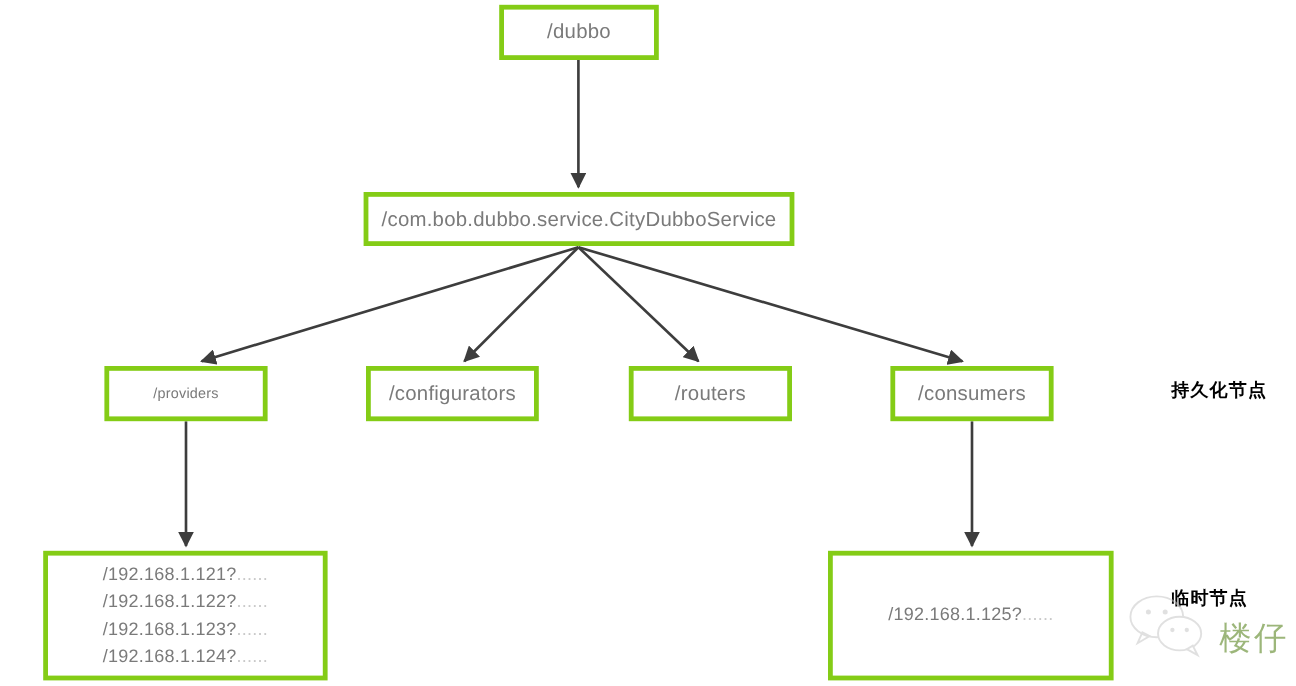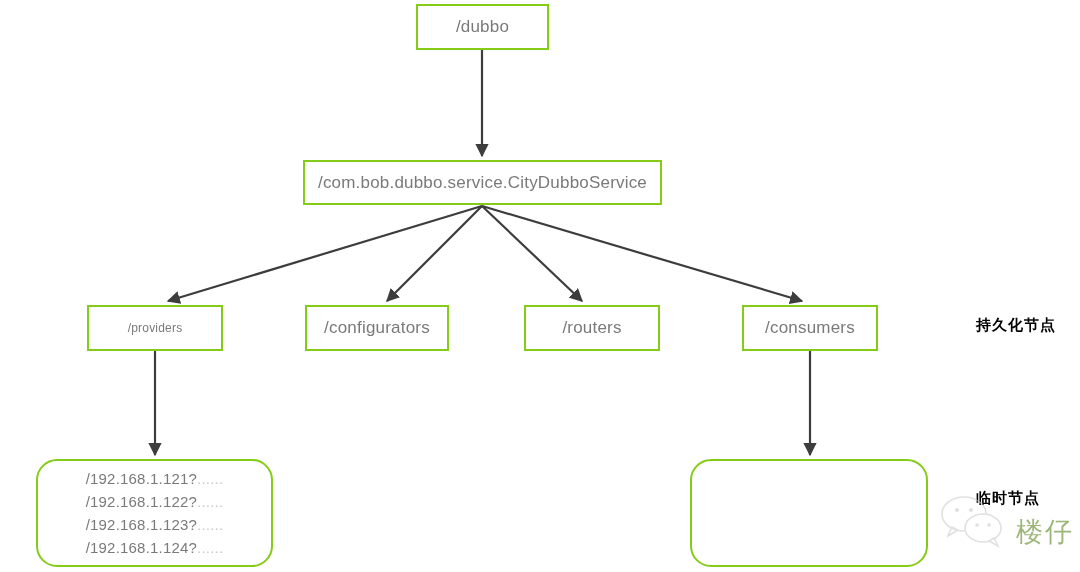--- a/index.html
+++ b/index.html
@@ -21,21 +21,21 @@
     position: absolute;
     left: 0;
     top: 0;
     width: 1080px;
     height: 572px;
     pointer-events: none;
   }
   .node {
     position: absolute;
     box-sizing: border-box;
-    border: 2px solid #84cc16;
+    border: 4px solid #84cc16;
     background: #ffffff;
     color: #7a7a7a;
     display: flex;
     align-items: center;
     justify-content: center;
     text-align: center;
     line-height: 1.25;
     letter-spacing: 0.2px;
   }
   .node-dubbo {
@@ -61,21 +61,20 @@
     font-size: 17px;
   }
   .node-consumers {
     left: 742px; top: 305px; width: 136px; height: 46px;
     font-size: 17px;
   }
   .node-list {
     align-items: center;
     justify-content: center;
     padding: 0;
-    border-radius: 21px;
   }
   .node-iplist-left {
     left: 36px; top: 459px; width: 237px; height: 108px;
   }
   .node-iplist-right {
     left: 690px; top: 459px; width: 238px; height: 108px;
   }
   .ip-lines {
     display: flex;
     flex-direction: column;
@@ -173,20 +172,21 @@
     <div class="ip-lines">
       <div class="ip-line"><span>/192.168.1.121?</span><span class="ip-dots">......</span></div>
       <div class="ip-line"><span>/192.168.1.122?</span><span class="ip-dots">......</span></div>
       <div class="ip-line"><span>/192.168.1.123?</span><span class="ip-dots">......</span></div>
       <div class="ip-line"><span>/192.168.1.124?</span><span class="ip-dots">......</span></div>
     </div>
   </div>
 
   <div class="node node-list node-iplist-right">
     <div class="ip-lines">
+      <div class="ip-line"><span>/192.168.1.125?</span><span class="ip-dots">......</span></div>
     </div>
   </div>
 
   <div class="annot annot-persistent">持久化节点</div>
 
   <div class="annot annot-ephemeral">临时节点</div>
 
   <div class="watermark">
     <svg width="72" height="60" viewBox="0 0 72 60">
       <ellipse cx="26" cy="22" rx="22" ry="17" fill="none" stroke="#c8c8c8" stroke-width="1.6"></ellipse>

